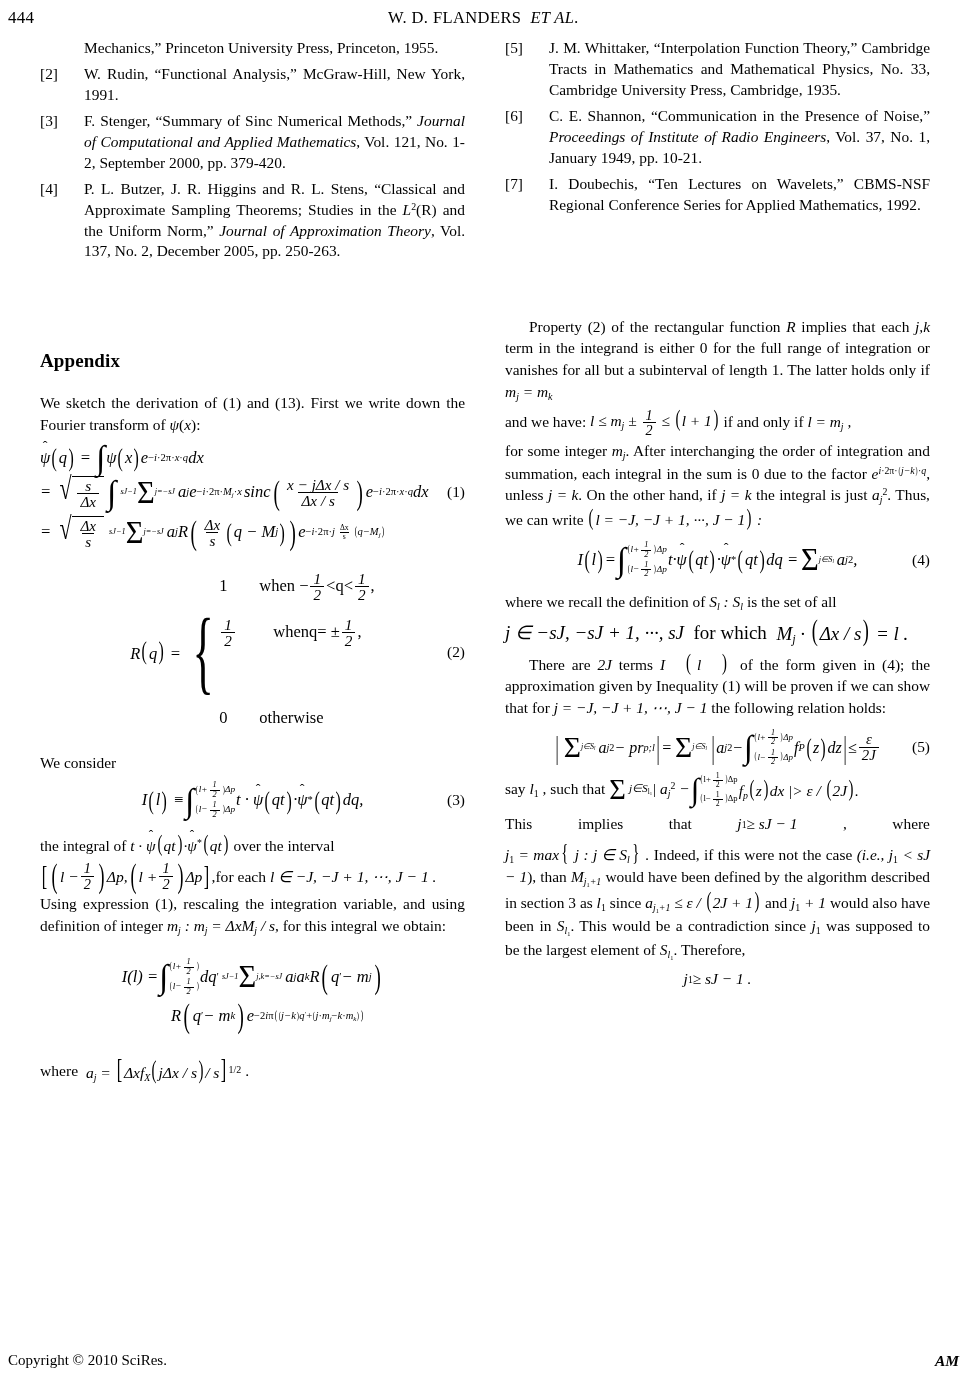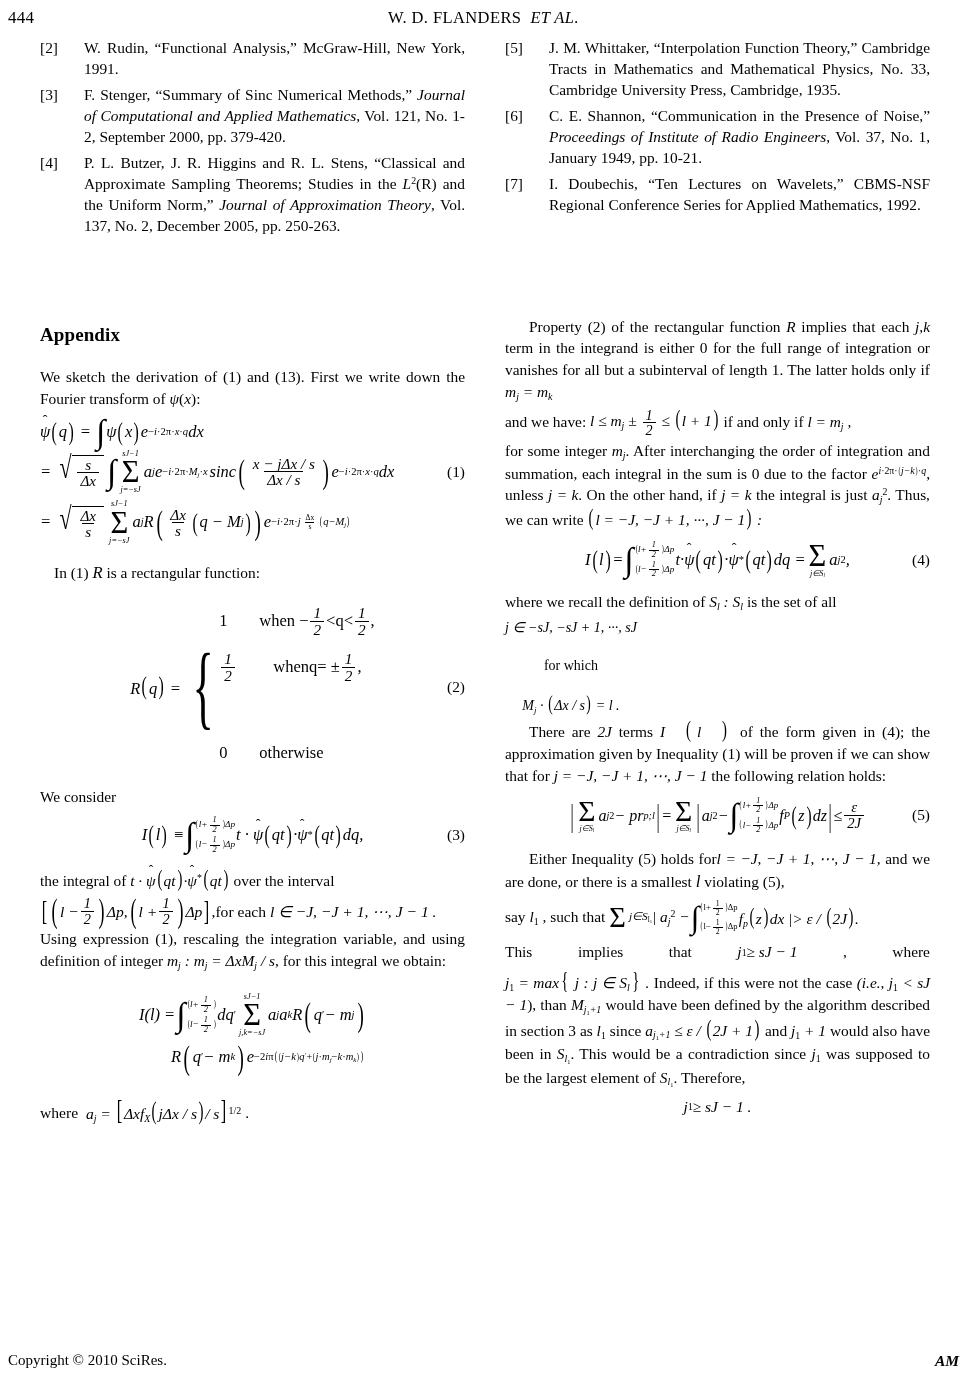--- a/index.html
+++ b/index.html
@@ -152,21 +152,20 @@
   }
   .sqrt .under {
     border-top: 1px solid #000;
     padding: 1px 3px 0 3px;
     display: inline-flex;
     align-items: center;
   }
 
   .bigop {
     display: inline-flex;
-    flex-direction: column;
     align-items: center;
     margin: 0 3px;
     line-height: 1;
   }
   .bigop .lim { font-size: .5em; font-style: italic; }
   .bigop .glyph { font-size: 1.85em; line-height: .92; font-style: normal; }
 
   .intg {
     display: inline-flex;
     align-items: center;
@@ -281,20 +280,23 @@
     <div class="folio">444</div>
     <div class="head-title">
       <span>W. D. FLANDERS</span><span class="et-al">ET   AL.</span>
     </div>
   </div>
 
   <div class="columns">
 
     <div class="col col-left">
 
+      <div class="ref" style="padding-left:44px;">
+        <span>Mechanics,” Princeton University Press, Princeton, 1955.</span>
+      </div>
 
       <div class="ref">
         <span class="num">[2]</span>
         <span>W. Rudin, “Functional Analysis,” McGraw-Hill, New York, 1991.</span>
       </div>
 
       <div class="ref">
         <span class="num">[3]</span><span>F. Stenger, “Summary of Sinc Numerical Methods,” </span><i>Journal of Computational and Applied Mathematics</i><span>, Vol. 121, No. 1-2, September 2000, pp. 379-420.</span>
       </div>
 
@@ -372,25 +374,20 @@
               <span class="n">Δx</span>
               <span class="d">s</span>
             </span>
           <span class="paren-tall">(</span>q − M<sub>j</sub><span class="paren-tall">)</span><span class="paren-xl">)</span>e<sup class="up">−<span class="m">i</span>·2π·<span class="m">j</span><span class="frac" style="font-size:.72em;">
                 <span class="n">Δx</span>
                 <span class="d">s</span>
               </span><span class="paren-tall" style="font-size:1.1em;">(</span><span class="m">q−M<sub>j</sub></span><span class="paren-tall" style="font-size:1.1em;">)</span></sup>
         </span>
       </div>
 
-      <p class="body nojust" style="margin-top:16px;text-indent:14px;">
-        <span>In (1)</span>
-        <span class="m" style="font-size:1.08em;">R</span>
-        <span>is a rectangular function:</span>
-      </p>
 
       <div class="eqrow" style="margin-top:10px;">
         <span class="eqbody m">
           <span>R<span class="paren-tall">(</span>q<span class="paren-tall">)</span>&nbsp;=</span>
           <span class="cases">
             <span class="brace">{</span>
             <span class="rows">
               <span class="crow">
                 <span class="cval mr">1</span>
                 <span class="ccond">
@@ -598,21 +595,21 @@
       </div>
 
       <p class="body" style="margin-top:12px;">
         <span>where we recall the definition of</span>
         <span class="m">S<sub>l</sub> :</span>
         <span class="m">S<sub>l</sub></span>
         <span>is the set of all</span>
       </p>
 
       <div class="eqrow" style="justify-content:flex-start;margin:2px 0;">
-        <span class="eqbody" style="font-size:14px;flex-direction:column;">
+        <span class="eqbody" style="font-size:19px;">
           <span class="m">j ∈ −sJ, −sJ + 1, ···, sJ</span>&nbsp;&nbsp;
           <span class="mr">for which</span>&nbsp;&nbsp;
           <span class="m">M<sub>j</sub> · <span class="paren-tall">(</span>Δx / s<span class="paren-tall">)</span> = l .</span>
         </span>
       </div>
 
       <p class="body" style="margin-top:4px;text-indent:24px;">
         <span>There are</span>
         <span class="m">2J</span>
         <span>terms</span>
@@ -653,26 +650,20 @@
           f<sub>P</sub><span class="paren-tall">(</span>z<span class="paren-tall">)</span>dz
           <span class="bar-tall">|</span> ≤
           <span class="frac">
               <span class="n">ε</span>
               <span class="d">2J</span>
             </span>
         </span>
         <span class="eqnum">(5)</span>
       </div>
 
-      <p class="body" style="margin-top:14px;text-indent:24px;">
-        <span>Either Inequality (5) holds for</span><span class="m">l = −J, −J + 1, ⋯, J − 1,</span>
-        <span>and we are done, or there is a smallest</span>
-        <span class="m" style="font-size:1.1em;">l</span>
-        <span>violating (5),</span>
-      </p>
 
       <div class="eqrow" style="justify-content:flex-start;margin-top:6px;">
         <span class="eqbody" style="font-size:15.4px;">
           <span class="mr">say</span>&nbsp;
           <span class="m">l<sub class="up">1</sub> ,</span>&nbsp;
           <span class="mr">such that</span>
           <span class="bigop" style="margin-left:4px;">
               <span class="glyph">Σ</span>
             </span><span class="m" style="font-size:.74em;">j∈S<sub class="up">l<sub class="up">1</sub></sub></span>
           <span class="m">| a<sub>j</sub><sup class="up">2</sup> −</span>

